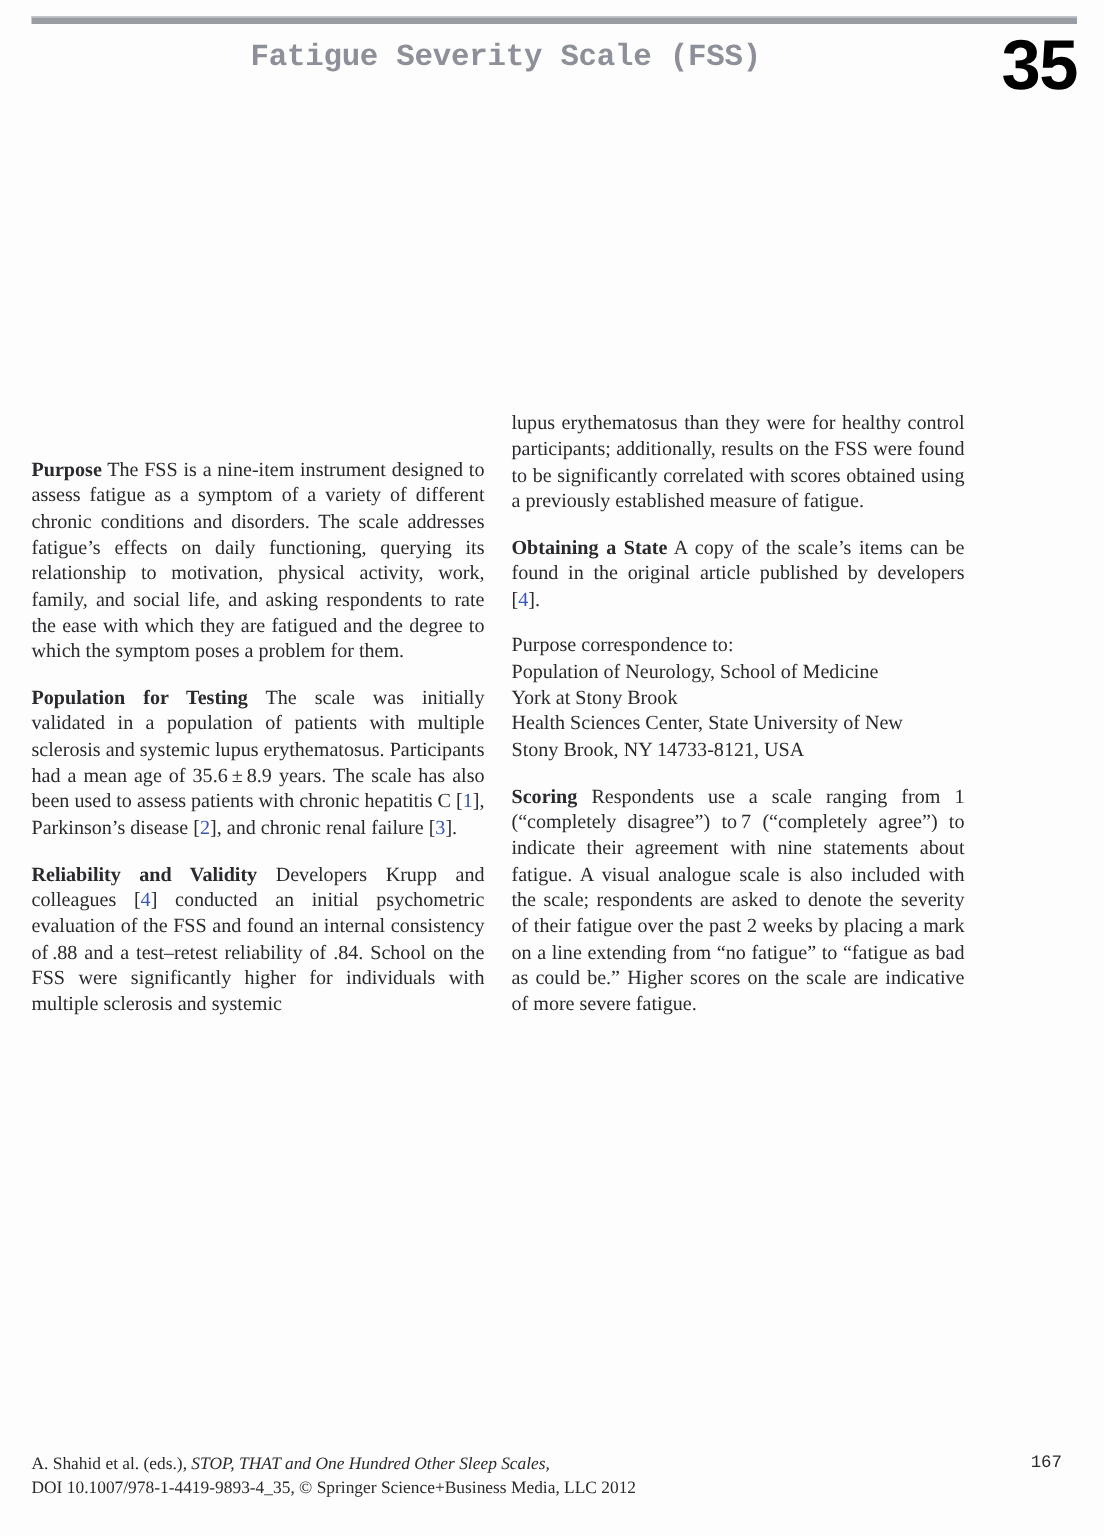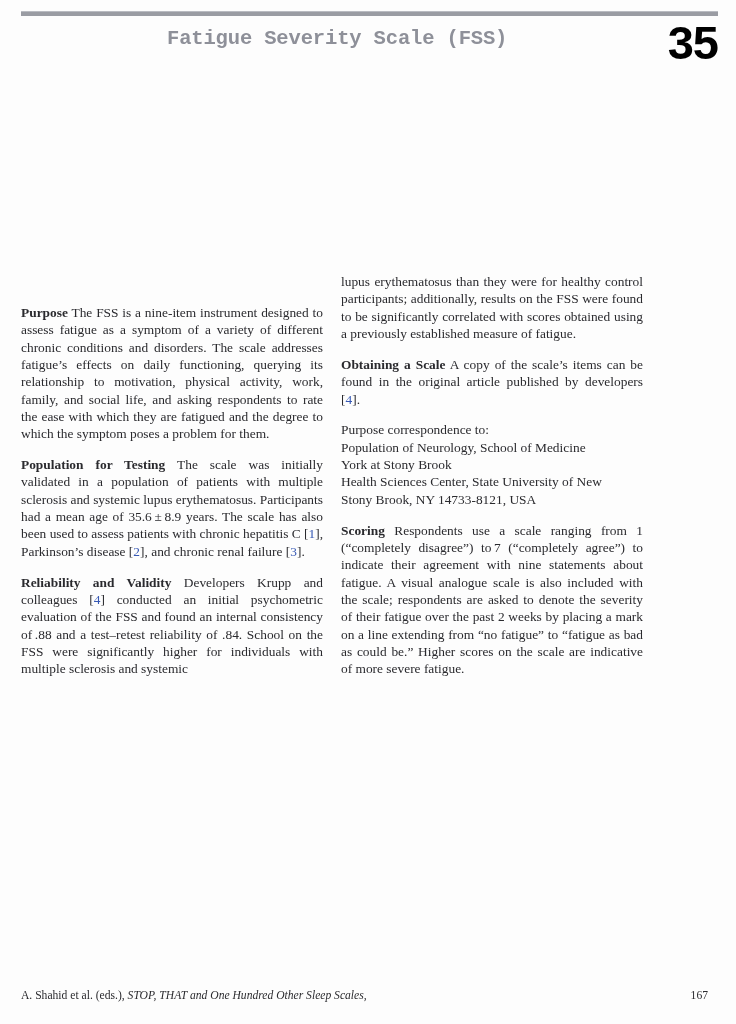--- a/index.html
+++ b/index.html
@@ -96,29 +96,29 @@
     top: 968px;
     width: 697px;
     font-size: 11.6px;
     line-height: 16px;
     color: #2a2a2e;
   }
   .footer-row {
     position: relative;
     display: block;
     white-space: nowrap;
-    margin-top: 20px;
   }
   .footer em {
     font-style: italic;
   }
   .page-number {
     position: absolute;
     right: 10px;
     top: 0;
+    font-family: Liberation Mono, monospace;
   }
 </style>
 </head>
 <body>
 
 <div class="page">
 
   <div class="header-rule"></div>
 
   <div class="chapter-title">Fatigue Severity Scale (FSS)</div>
@@ -142,35 +142,36 @@
         <span class="run-in">Reliability and Validity</span><span> Developers Krupp and colleagues [</span><span class="cite">4</span><span>] conducted an initial psychometric evaluation of the FSS and found an internal consistency of .88 and a test–retest reliability of .84. School on the FSS were significantly higher for individuals with multiple sclerosis and systemic</span>
       </p>
 
     </div>
 
     <div class="col">
 
       <p>lupus erythematosus than they were for healthy control participants; additionally, results on the FSS were found to be significantly correlated with scores obtained using a previously established measure of fatigue.</p>
 
       <p>
-        <span class="run-in">Obtaining a Scale</span><span> A copy of the scale’s items can be found in the original article published by developers [</span><span class="cite">4</span><span>].</span>
+        <span class="run-in">Obtaining a State</span><span> A copy of the scale’s items can be found in the original article published by developers [</span><span class="cite">4</span><span>].</span>
       </p>
 
       <p class="addr">
         <span class="addr-line">Purpose correspondence to:</span>
         <span class="addr-line">Population of Neurology, School of Medicine</span>
         <span class="addr-line">York at Stony Brook</span>
         <span class="addr-line">Health Sciences Center, State University of New</span>
         <span class="addr-line">Stony Brook, NY 14733-8121, USA</span>
       </p>
 
       <p class="last">
         <span class="run-in">Scoring</span><span> Respondents use a scale ranging from 1 (“completely disagree”) to 7 (“completely agree”) to indicate their agreement with nine statements about fatigue. A visual analogue scale is also included with the scale; respondents are asked to denote the severity of their fatigue over the past 2 weeks by placing a mark on a line extending from “no fatigue” to “fatigue as bad as could be.” Higher scores on the scale are indicative of more severe fatigue.</span>
       </p>
 
     </div>
   </div>
 
   <div class="footer">
     <span class="footer-row"><span>A. Shahid et al. (eds.), </span><em>STOP, THAT and One Hundred Other Sleep Scales,</em><span class="page-number">167</span></span>
+    <span class="footer-row">DOI 10.1007/978-1-4419-9893-4_35, © Springer Science+Business Media, LLC 2012</span>
   </div>
 
 </div>
 
 </body></html>

